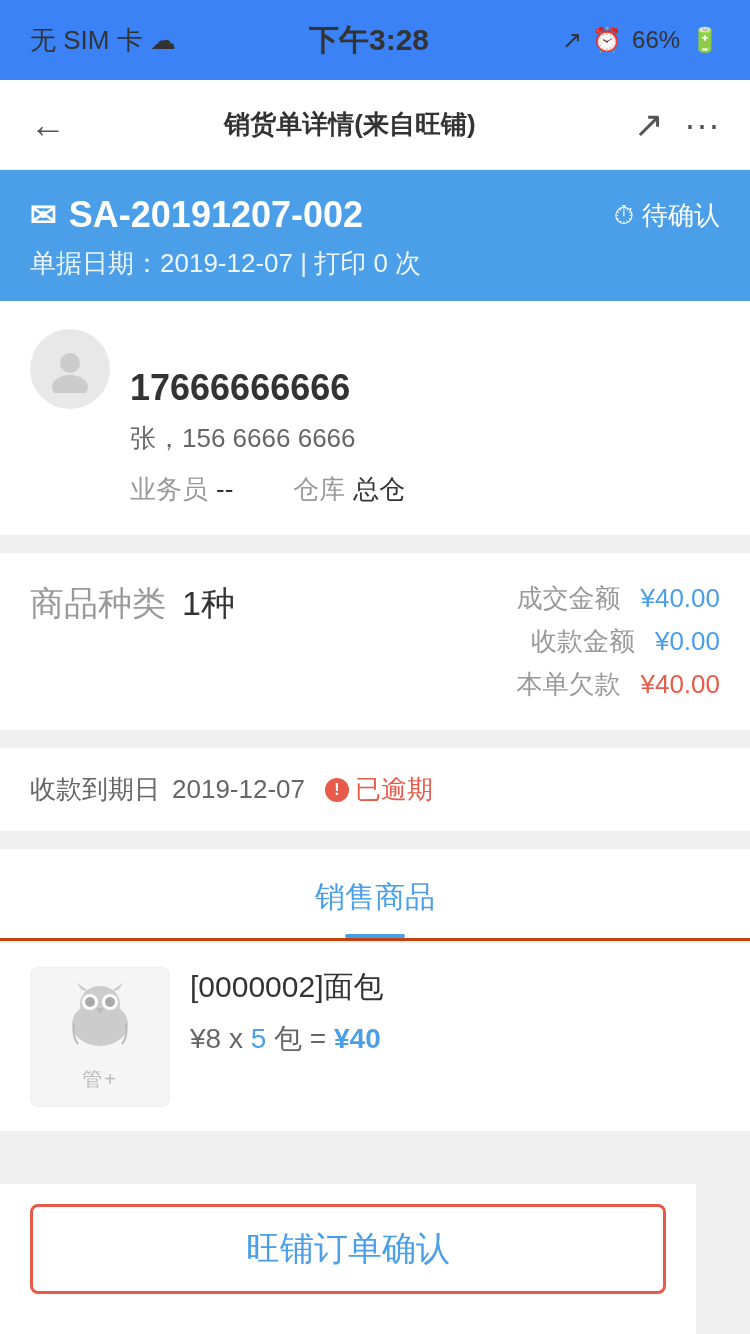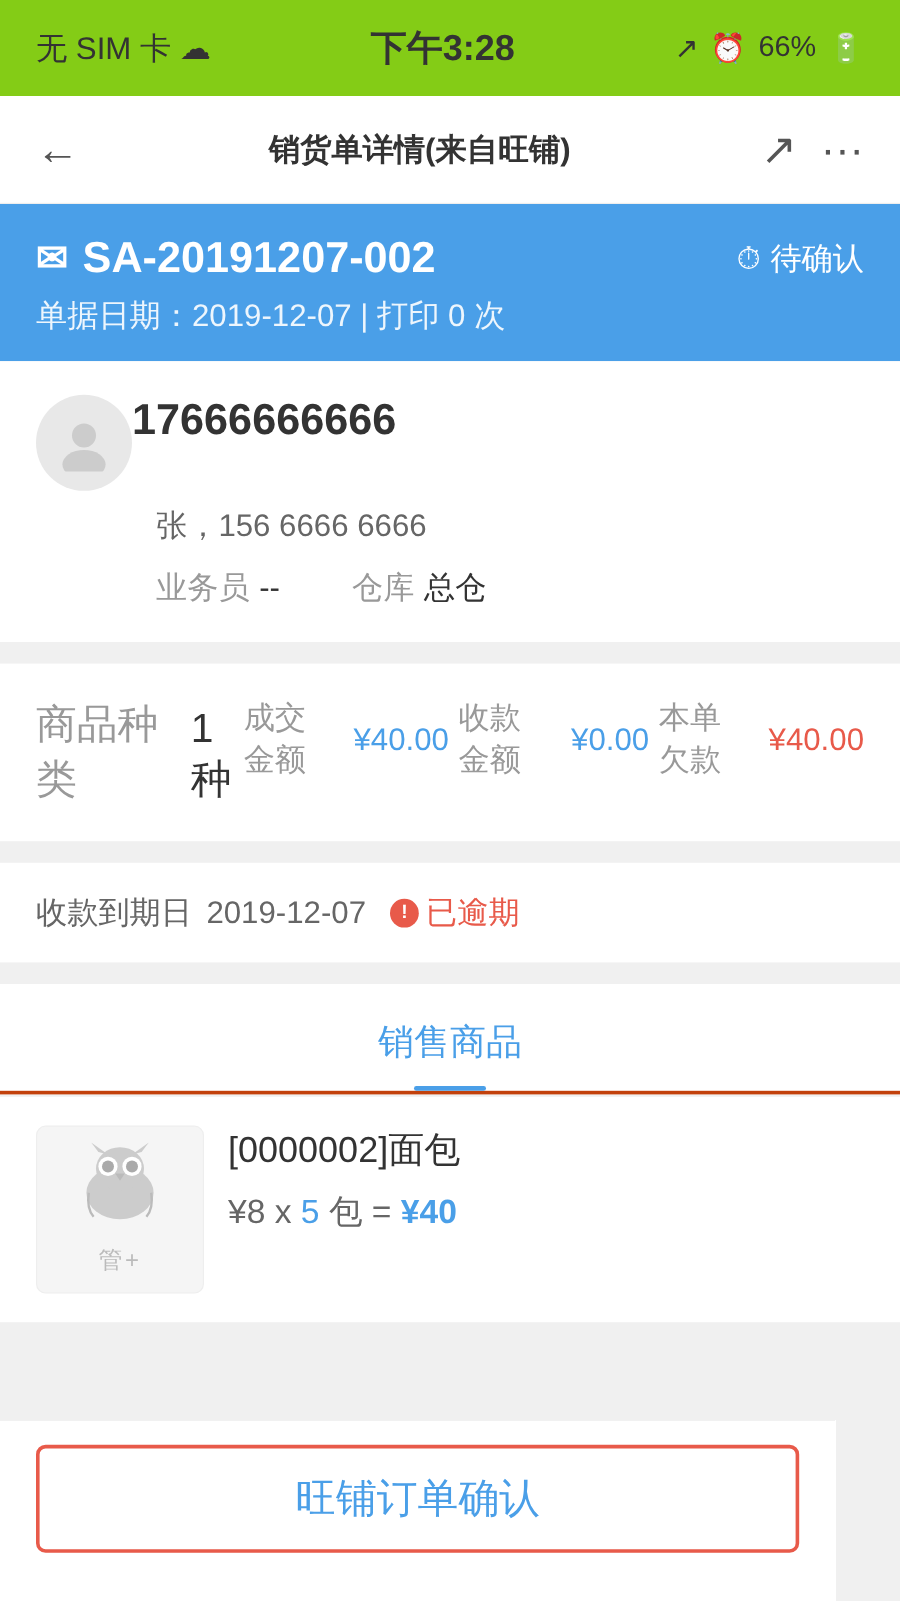--- a/index.html
+++ b/index.html
@@ -10,21 +10,21 @@
       font-family: -apple-system, 'PingFang SC', 'Helvetica Neue', sans-serif;
       background: #f0f0f0;
       font-size: 28px;
       color: #333;
     }
 
     
     .status-bar {
       width: 750px;
       height: 80px;
-      background: #84cc16;
+      background: #3b82f6;
       display: flex;
       align-items: center;
       justify-content: space-between;
       padding: 0 30px;
       font-size: 26px;
       font-weight: 500;
     }
     .status-left { display: flex; align-items: center; gap: 12px; }
     .status-center { font-size: 30px; font-weight: 600; }
     .status-right { display: flex; align-items: center; gap: 10px; font-size: 24px; }
@@ -84,21 +84,22 @@
     }
 
     
     .customer-section {
       background: #fff;
       padding: 28px 30px;
       margin-bottom: 2px;
     }
     .customer-row {
       display: flex;
-      align-items: flex-start;
+      align-items: flex-end;
+      gap: 20px;
       margin-bottom: 12px;
     }
     .avatar {
       width: 80px;
       height: 80px;
       border-radius: 50%;
       background: #e8e8e8;
       display: flex;
       align-items: center;
       justify-content: center;
@@ -148,20 +149,21 @@
       display: flex;
       align-items: flex-end;
       gap: 16px;
       font-size: 34px;
       color: #666;
     }
     .summary-label { color: #999; }
     .summary-count { color: #333; }
     .summary-right {
       display: flex;
+      flex-direction: column;
       align-items: flex-end;
       gap: 8px;
     }
     .amount-row {
       display: flex;
       align-items: center;
       gap: 20px;
       font-size: 26px;
     }
     .amount-label { color: #999; }

